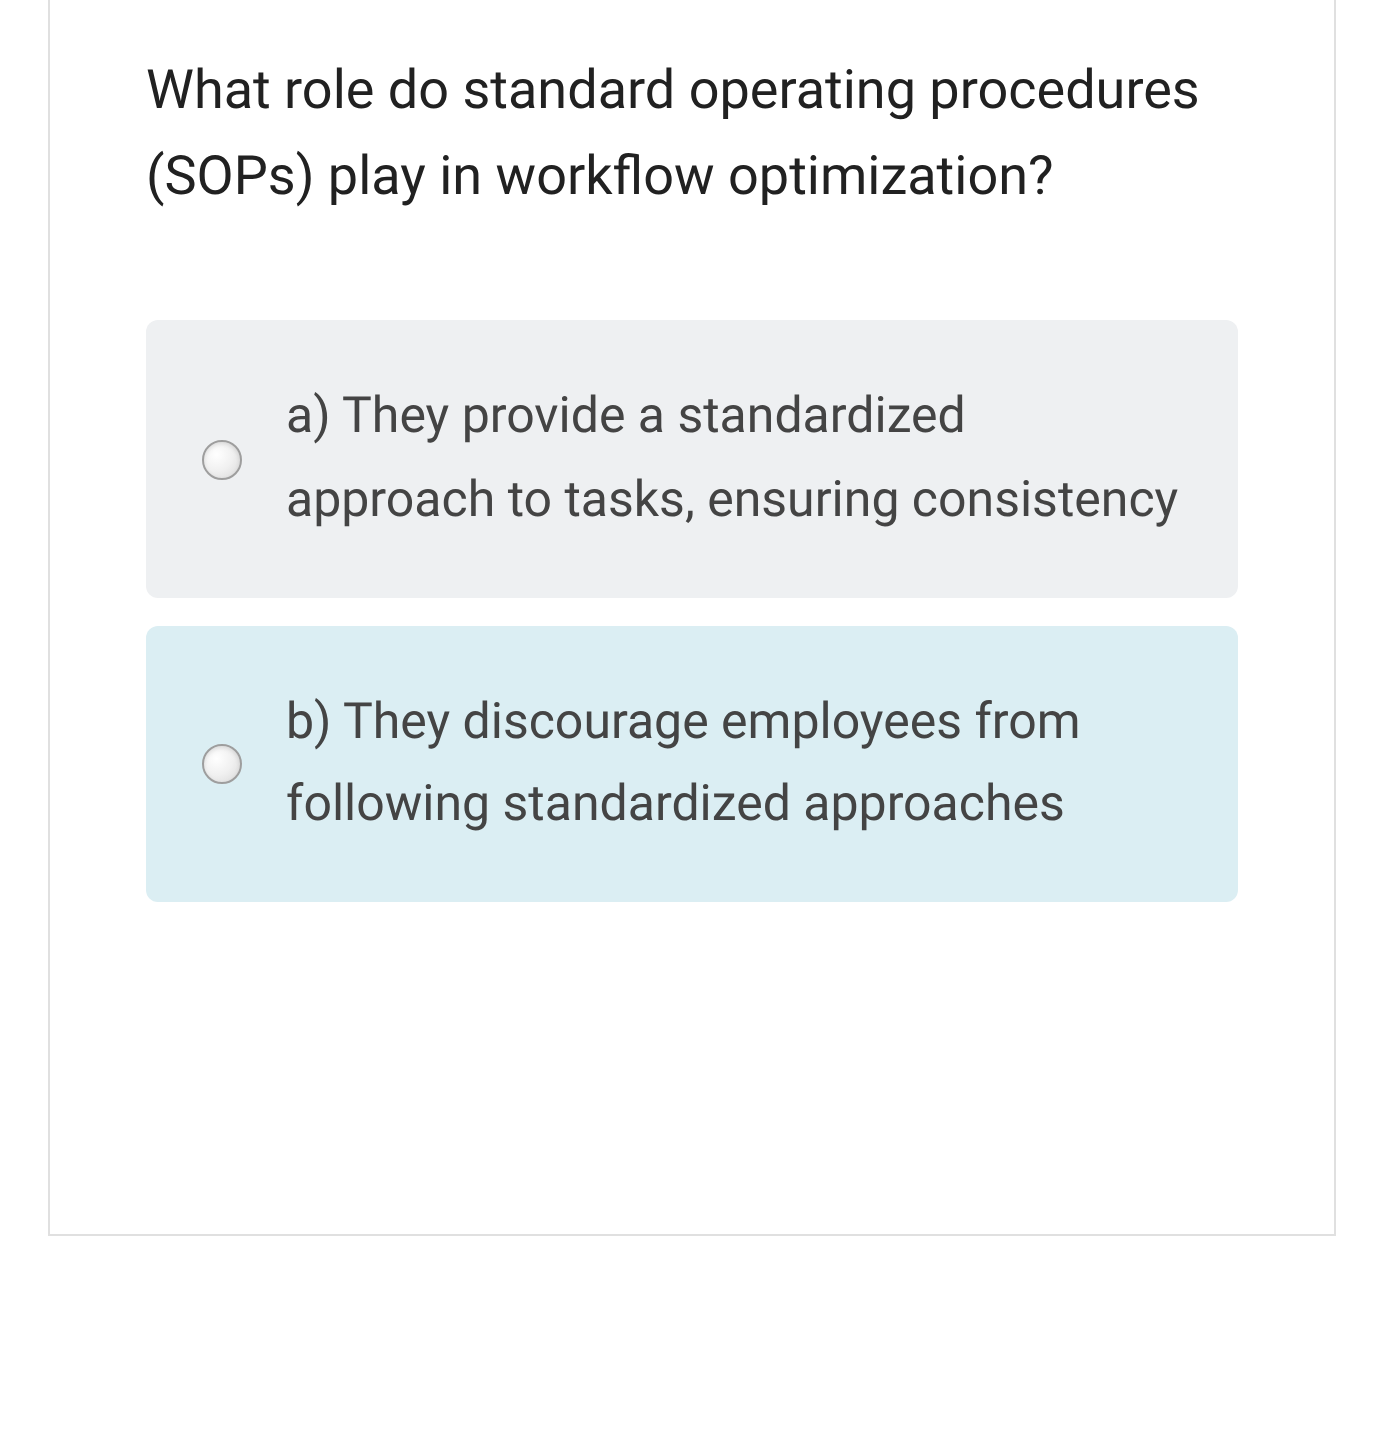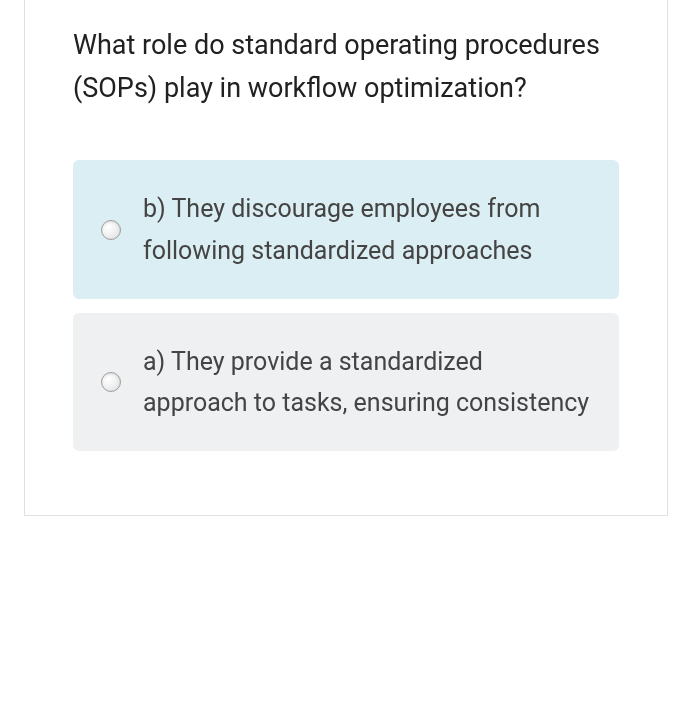--- a/index.html
+++ b/index.html
@@ -12,21 +12,21 @@
       background: #ffffff;
       width: 692px;
       height: 726px;
       padding: 0;
     }
     .card {
       border: 1px solid #e0e0e0;
       border-top: none;
       margin: 0 24px;
       padding: 24px 48px 24px 48px;
-      height: 516px;
+      height: 618px;
       overflow: hidden;
     }
     .question {
       font-size: 27px;
       color: #212121;
       line-height: 1.6;
       margin-bottom: 50px;
       font-weight: 400;
     }
     .options {
@@ -63,22 +63,22 @@
       line-height: 1.65;
       font-weight: 400;
     }
   </style>
 </head>
 <body>
 
 <div class="card">
   <div class="question">What role do standard operating procedures (SOPs) play in workflow optimization?</div>
   <div class="options">
+    <div class="option option-default">
+      <div class="radio"></div>
+      <div class="option-text">a) They provide a standardized approach to tasks, ensuring consistency</div>
+    </div>
     <div class="option option-highlighted">
       <div class="radio"></div>
       <div class="option-text">b) They discourage employees from following standardized approaches</div>
-    </div>
-    <div class="option option-default">
-      <div class="radio"></div>
-      <div class="option-text">a) They provide a standardized approach to tasks, ensuring consistency</div>
     </div>
   </div>
 </div>
 
 </body></html>

